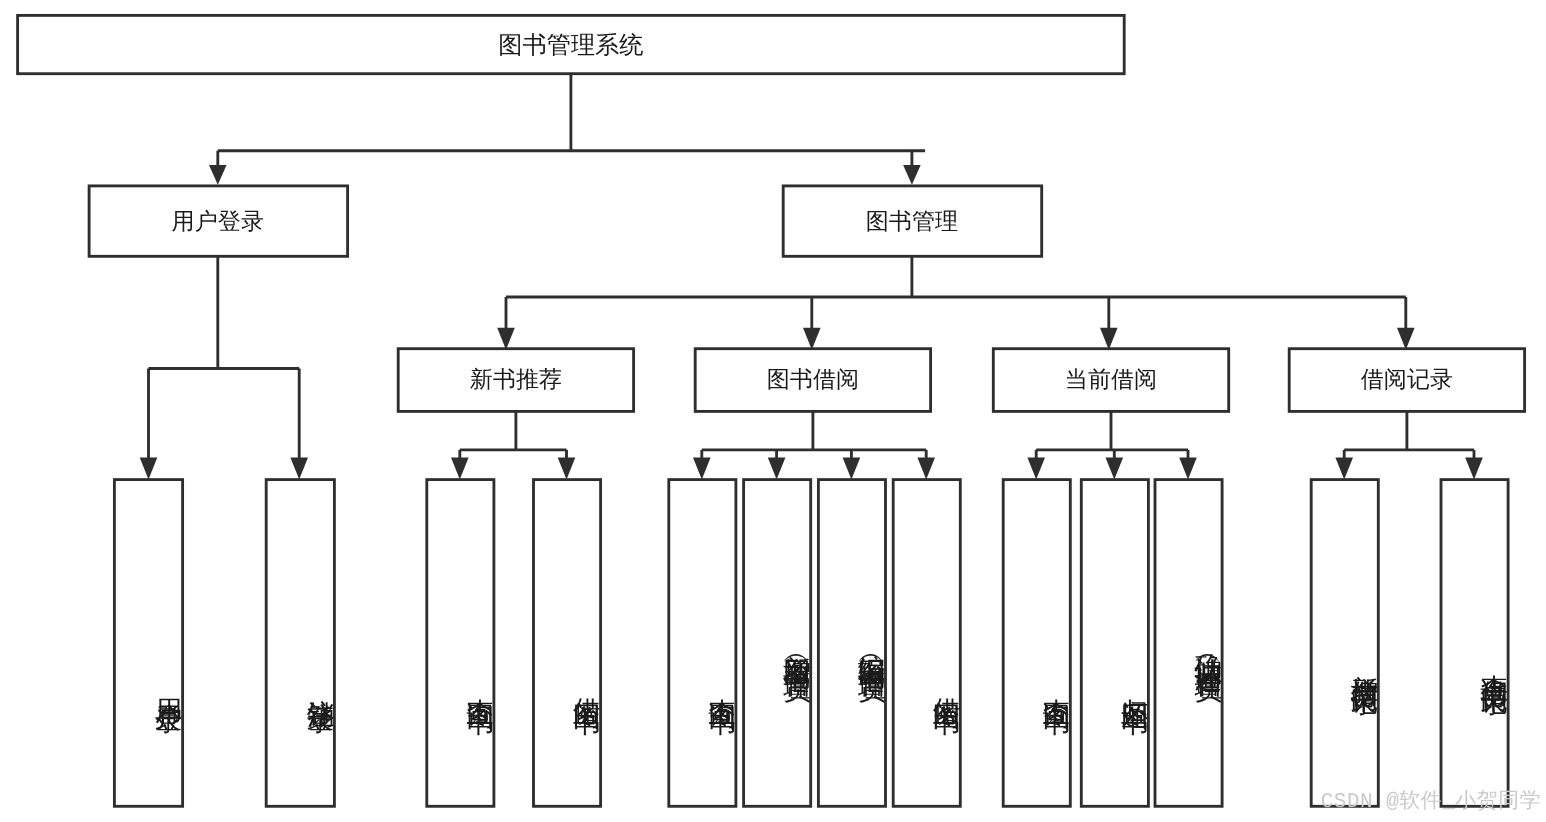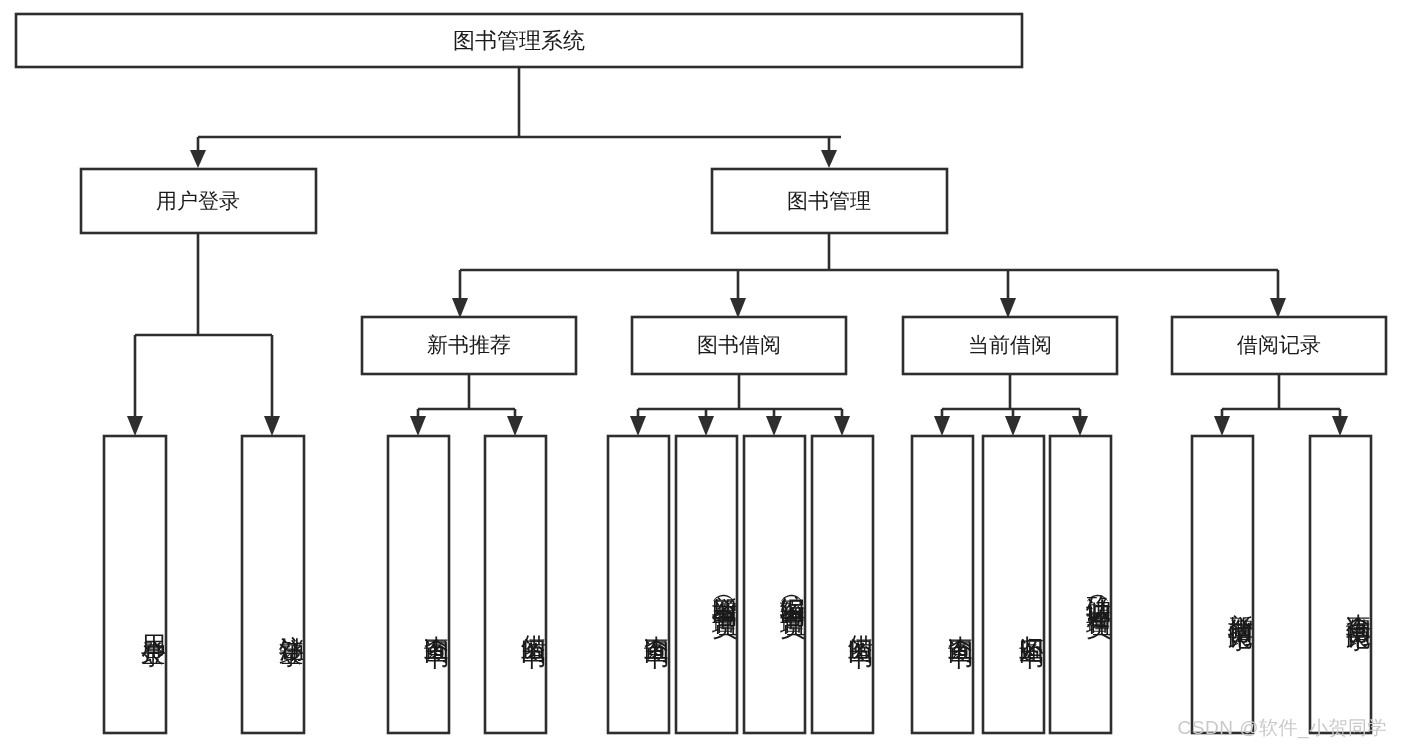--- a/index.html
+++ b/index.html
@@ -61,23 +61,23 @@
     font-family: "DejaVu Sans", "Liberation Sans", sans-serif;
     font-size: 25px;
     line-height: 1;
     letter-spacing: 3px;
     color: #1a1a1a;
     white-space: nowrap;
     pointer-events: none;
   }
   .watermark {
     position: absolute;
-    right: 18px;
+    right: 4px;
     bottom: 6px;
-    font-family: Liberation Sans, sans-serif;
+    font-family: Liberation Mono, monospace;
     font-size: 19px;
     color: #c9c9c9;
     letter-spacing: 0.5px;
     white-space: nowrap;
   }
 </style>
 </head>
 <body>
 
 <div id="diagram-root">

